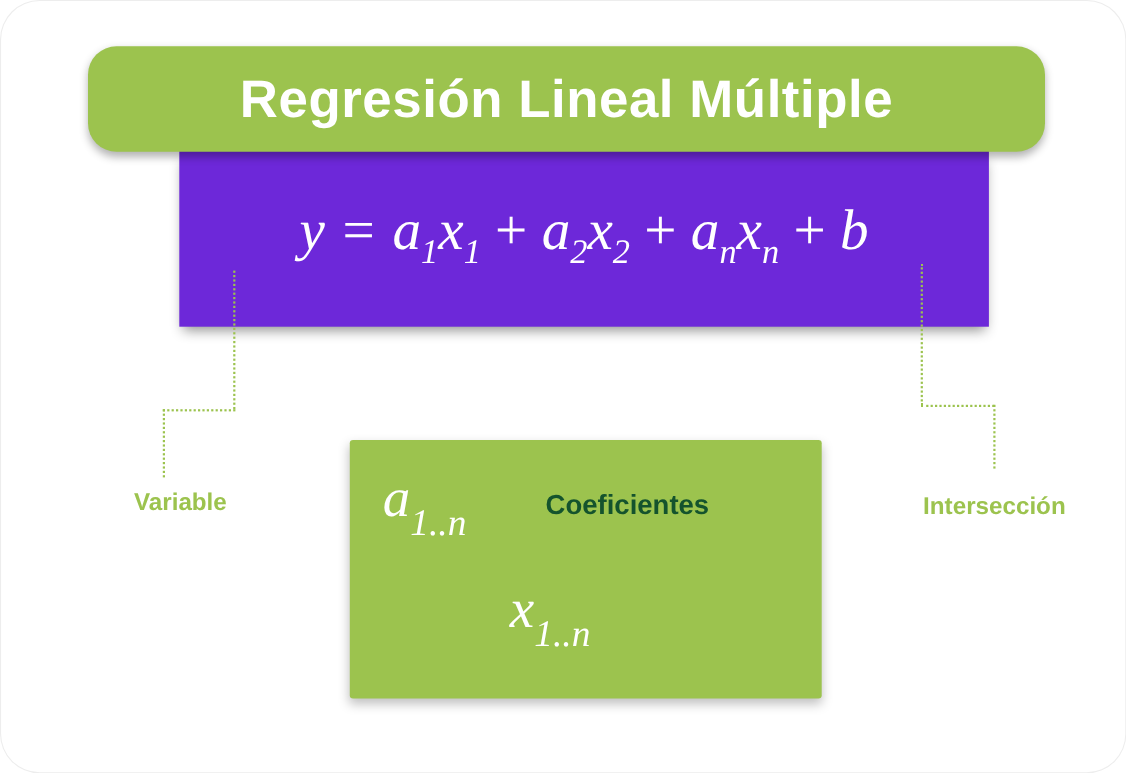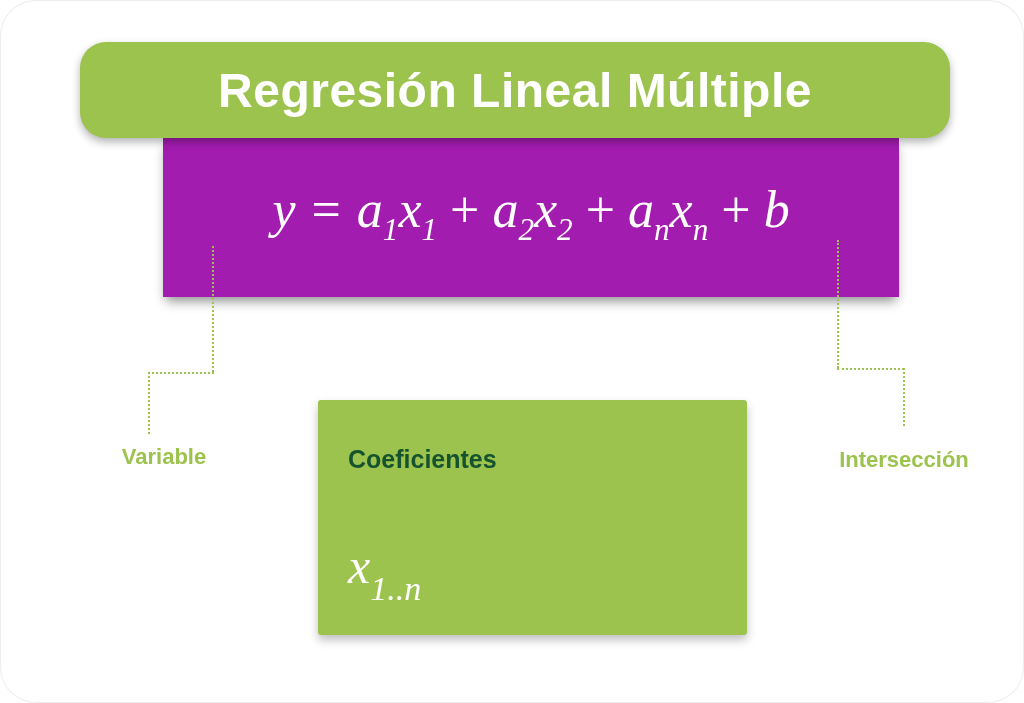--- a/index.html
+++ b/index.html
@@ -20,21 +20,21 @@
     box-shadow: 0 4px 8px rgba(0,0,0,0.30);
   }
   .banner-title {
     color: #ffffff; font-size: 48px; font-weight: bold; letter-spacing: 0.5px;
     white-space: nowrap;
   }
 
   
   .formula-panel {
     position: absolute; left: 163px; top: 137px; width: 736px; height: 160px;
-    background: #a21caf; z-index: 2;
+    background: #6d28d9; z-index: 2;
     display: flex; align-items: center; justify-content: center;
     box-shadow: 0 7px 11px -3px rgba(0,0,0,0.45);
   }
   .formula {
     font-family: "Liberation Serif", serif; font-style: italic;
     font-size: 52px; color: #ffffff; white-space: nowrap; padding-bottom: 6px;
   }
   .formula .op { font-style: normal; margin: 0 13px; }
   .formula .eq { font-style: normal; margin: 0 16px; }
   .msub { font-size: 0.60em; vertical-align: -0.42em; letter-spacing: 0; }
@@ -60,21 +60,21 @@
 
   
   .legend {
     position: absolute; left: 318px; top: 400px; width: 429px; height: 235px;
     background: #9cc34e; border-radius: 3px; z-index: 2;
     box-shadow: 0 5px 10px rgba(0,0,0,0.25);
     box-sizing: border-box; padding: 10px 20px 0 30px;
   }
   .legend-row { display: flex; align-items: center; }
   .legend-row-1 { height: 90px; margin-top: 4px; }
-  .legend-row-2 { height: 96px; margin-top: 20px; }
+  .legend-row-2 { height: 96px; margin-top: 20px; flex-direction: column; }
   .legend-symbol {
     font-family: "Liberation Serif", serif; font-style: italic;
     font-size: 50px; color: #ffffff; width: 148px; flex: none;
   }
   .legend-symbol .msub { font-size: 0.68em; vertical-align: -0.5em; }
   .legend-label {
     color: #14532d; font-weight: bold; font-size: 25px; line-height: 30px;
     width: 230px;
   }
 </style>
@@ -101,20 +101,21 @@
 
   <div class="callout callout-left">
     <div>Variable</div>
   </div>
   <div class="callout callout-right">
     <div>Intersección</div>
   </div>
 
   <div class="legend">
     <div class="legend-row legend-row-1">
+      <div class="legend-symbol"><span>a</span><span class="msub">1..n</span></div>
       <div class="legend-label">Coeficientes</div>
     </div>
     <div class="legend-row legend-row-2">
       <div class="legend-symbol"><span>x</span><span class="msub">1..n</span></div>
     </div>
   </div>
 
 </div>
 
 </body></html>

